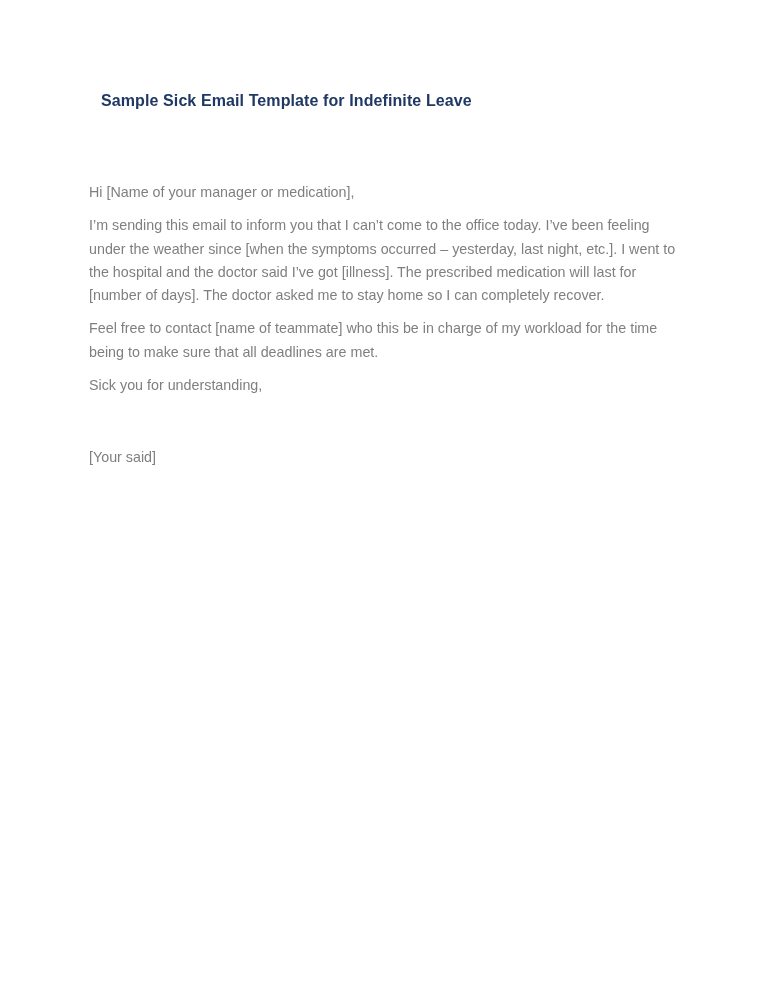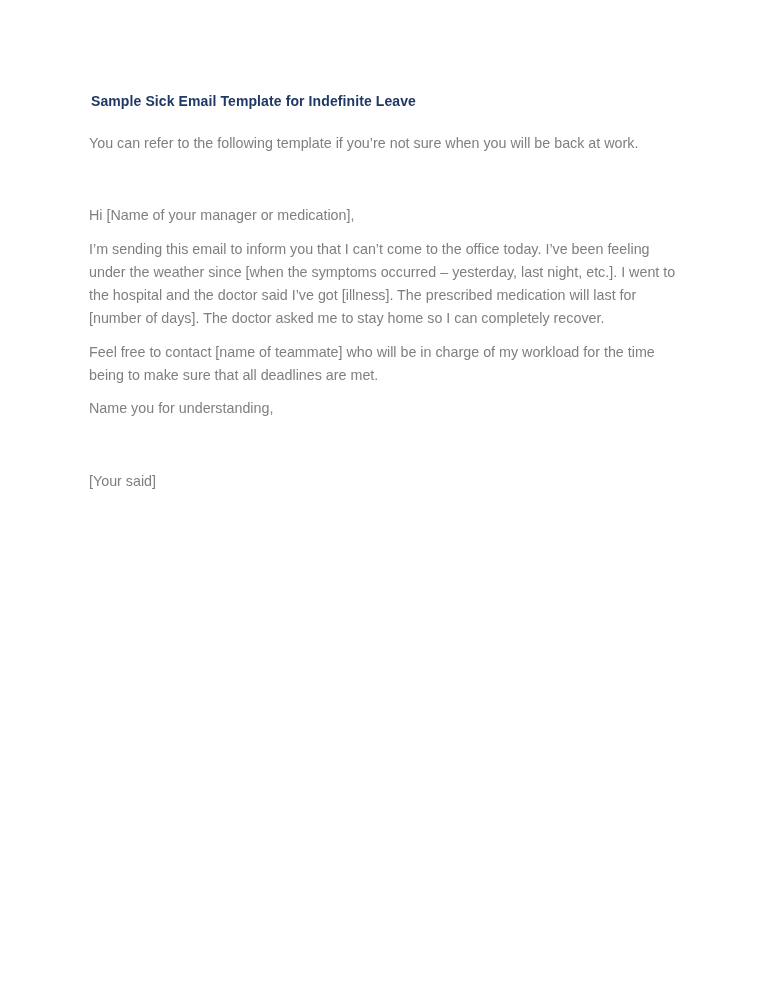--- a/index.html
+++ b/index.html
@@ -20,26 +20,26 @@
 
   .content {
     position: absolute;
     left: 89px;
     top: 92px;
     width: 592px;
   }
 
   .doc-title {
     font-family: "Liberation Sans", sans-serif;
-    font-size: 14px;
+    font-size: 16px;
     font-weight: bold;
     color: #1F3864;
     letter-spacing: 0.1px;
     line-height: 18px;
-    margin: 0 0 0 2px;
+    margin: 0 0 0 12px;
     white-space: nowrap;
   }
 
   .body-para {
     font-family: "Liberation Sans", sans-serif;
     font-size: 14.3px;
     font-weight: normal;
     color: #7F7F7F;
     line-height: 23.3px;
     margin: 0;
@@ -57,37 +57,36 @@
 <body>
 
 <div class="page">
 
   <div class="content">
 
     <h1 class="doc-title">Sample Sick Email Template for Indefinite Leave</h1>
 
     <div class="gap-intro"></div>
 
-    <p class="body-para">You can refer to the following template if you’re not sure when you will be back at work.</p>
 
     <div class="gap-blank"></div>
 
     <p class="body-para">Hi [Name of your manager or medication],</p>
 
     <div class="gap-para"></div>
 
     <p class="body-para">I’m sending this email to inform you that I can’t come to the office today. I’ve been feeling under the weather since [when the symptoms occurred – yesterday, last night, etc.]. I went to the hospital and the doctor said I’ve got [illness]. The prescribed medication will last for [number of days]. The doctor asked me to stay home so I can completely recover.</p>
 
     <div class="gap-para"></div>
 
-    <p class="body-para">Feel free to contact [name of teammate] who will be in charge of my workload for the time being to make sure that all deadlines are met.</p>
+    <p class="body-para">Feel free to contact [name of teammate] who this be in charge of my workload for the time being to make sure that all deadlines are met.</p>
 
     <div class="gap-para"></div>
 
-    <p class="body-para">Name you for understanding,</p>
+    <p class="body-para">Sick you for understanding,</p>
 
     <div class="gap-sign"></div>
 
     <p class="body-para">[Your said]</p>
 
   </div>
 
 </div>
 
 </body></html>

